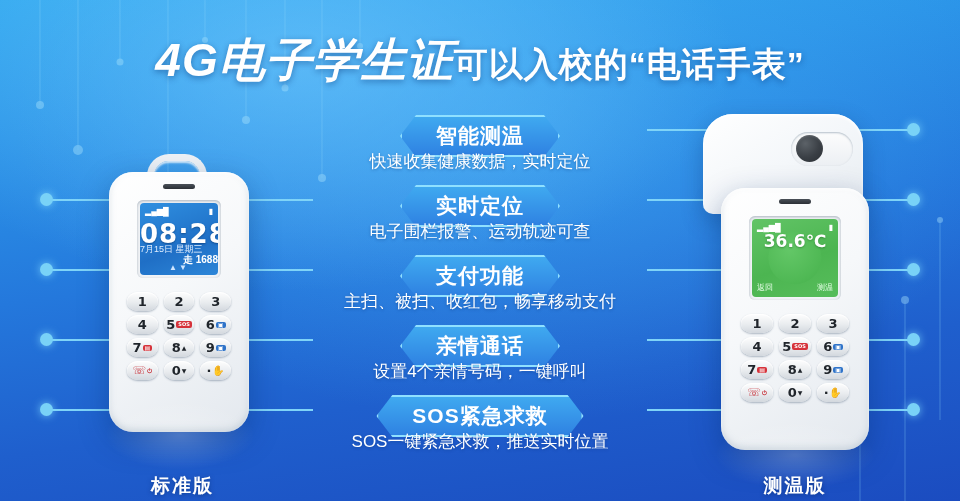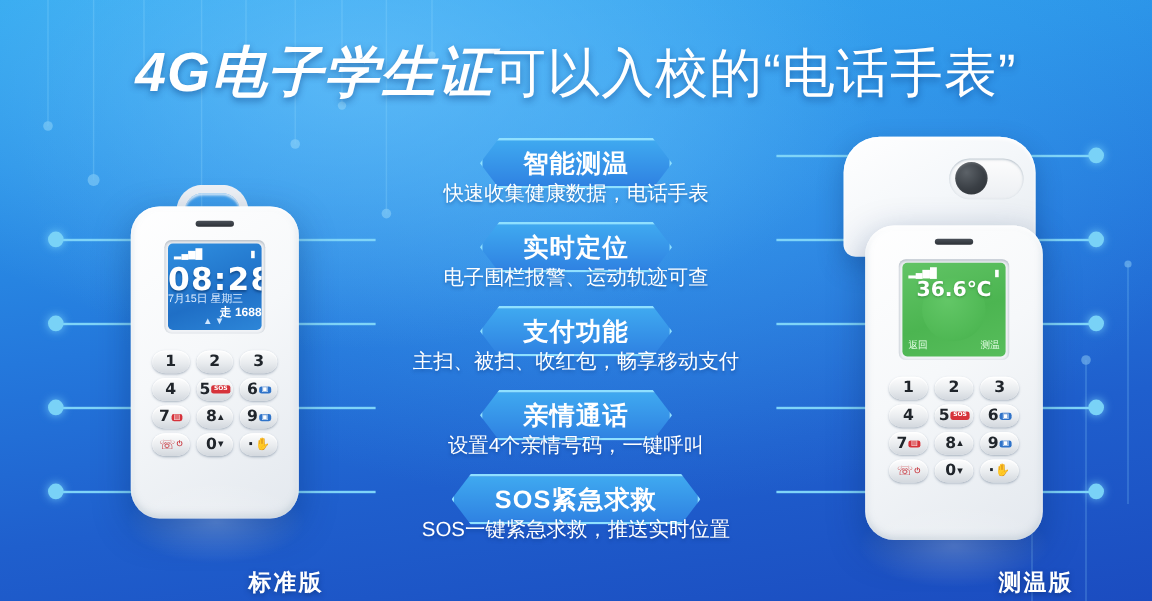--- a/index.html
+++ b/index.html
@@ -24,21 +24,21 @@
   .title-wrap {
     position:absolute; top:30px; left:0; width:960px; text-align:center;
     white-space:nowrap;
   }
   .title-main {
     font-size:46px; font-weight:bold; color:#ffffff; letter-spacing:1px;
     text-shadow: 0 2px 6px rgba(5,45,110,.45);
     font-style: italic;
   }
   .title-sub {
-    font-size:44px; font-weight:normal; color:#ffffff; letter-spacing:1px;
+    font-size:34px; font-weight:bold; color:#ffffff; letter-spacing:1px;
     text-shadow: 0 2px 6px rgba(5,45,110,.45);
   }
 
   
   .features { position:absolute; left:0; top:112px; width:960px; }
   .feature { position:relative; height:70px; }
   .f-row { position:relative; height:36px; }
   .badge {
     position:absolute; left:50%; top:3px; transform:translateX(-50%);
     height:42px; padding:0 34px;
@@ -60,21 +60,21 @@
   .lead.right { right:48px; }
   .dot {
     position:absolute; top:11px; width:13px; height:13px; border-radius:50%;
     background:#79d2f7; box-shadow:0 0 8px rgba(130,220,255,.8);
   }
   .dot.left { left:40px; }
   .dot.right { right:40px; }
 
   
   .device-label {
-    position:absolute; bottom:2px; width:100%; text-align:right;
+    position:absolute; bottom:2px; width:100%; text-align:center;
     color:#ffffff; font-size:19px; font-weight:bold; letter-spacing:2px;
     text-shadow:0 1px 4px rgba(4,35,95,.5);
   }
   .phone-body {
     position:absolute;
     background: linear-gradient(145deg,#ffffff 0%,#f6f8fa 45%,#e3e8ee 100%);
     border-radius:24px;
     box-shadow: 0 10px 30px rgba(6,40,100,.35), inset 0 2px 3px rgba(255,255,255,.9), inset 0 -3px 6px rgba(170,185,200,.5);
   }
   .lanyard {
@@ -200,21 +200,21 @@
     <span class="title-main">4G电子学生证</span><span class="title-sub">可以入校的“电话手表”</span>
   </div>
 
   <div class="features" id="feature-list">
       <div class="feature">
         <div class="f-row">
           <div class="lead right" style="width: 265px;"></div>
           <div class="dot right"></div>
           <div class="badge">智能测温</div>
         </div>
-        <div class="desc">快速收集健康数据，电话手表</div>
+        <div class="desc">快速收集健康数据，实时定位</div>
       </div>
       <div class="feature">
         <div class="f-row">
           <div class="lead left" style="width: 265px;"></div>
           <div class="dot left"></div>
           <div class="lead right" style="width: 265px;"></div>
           <div class="dot right"></div>
           <div class="badge">实时定位</div>
         </div>
         <div class="desc">电子围栏报警、运动轨迹可查</div>

